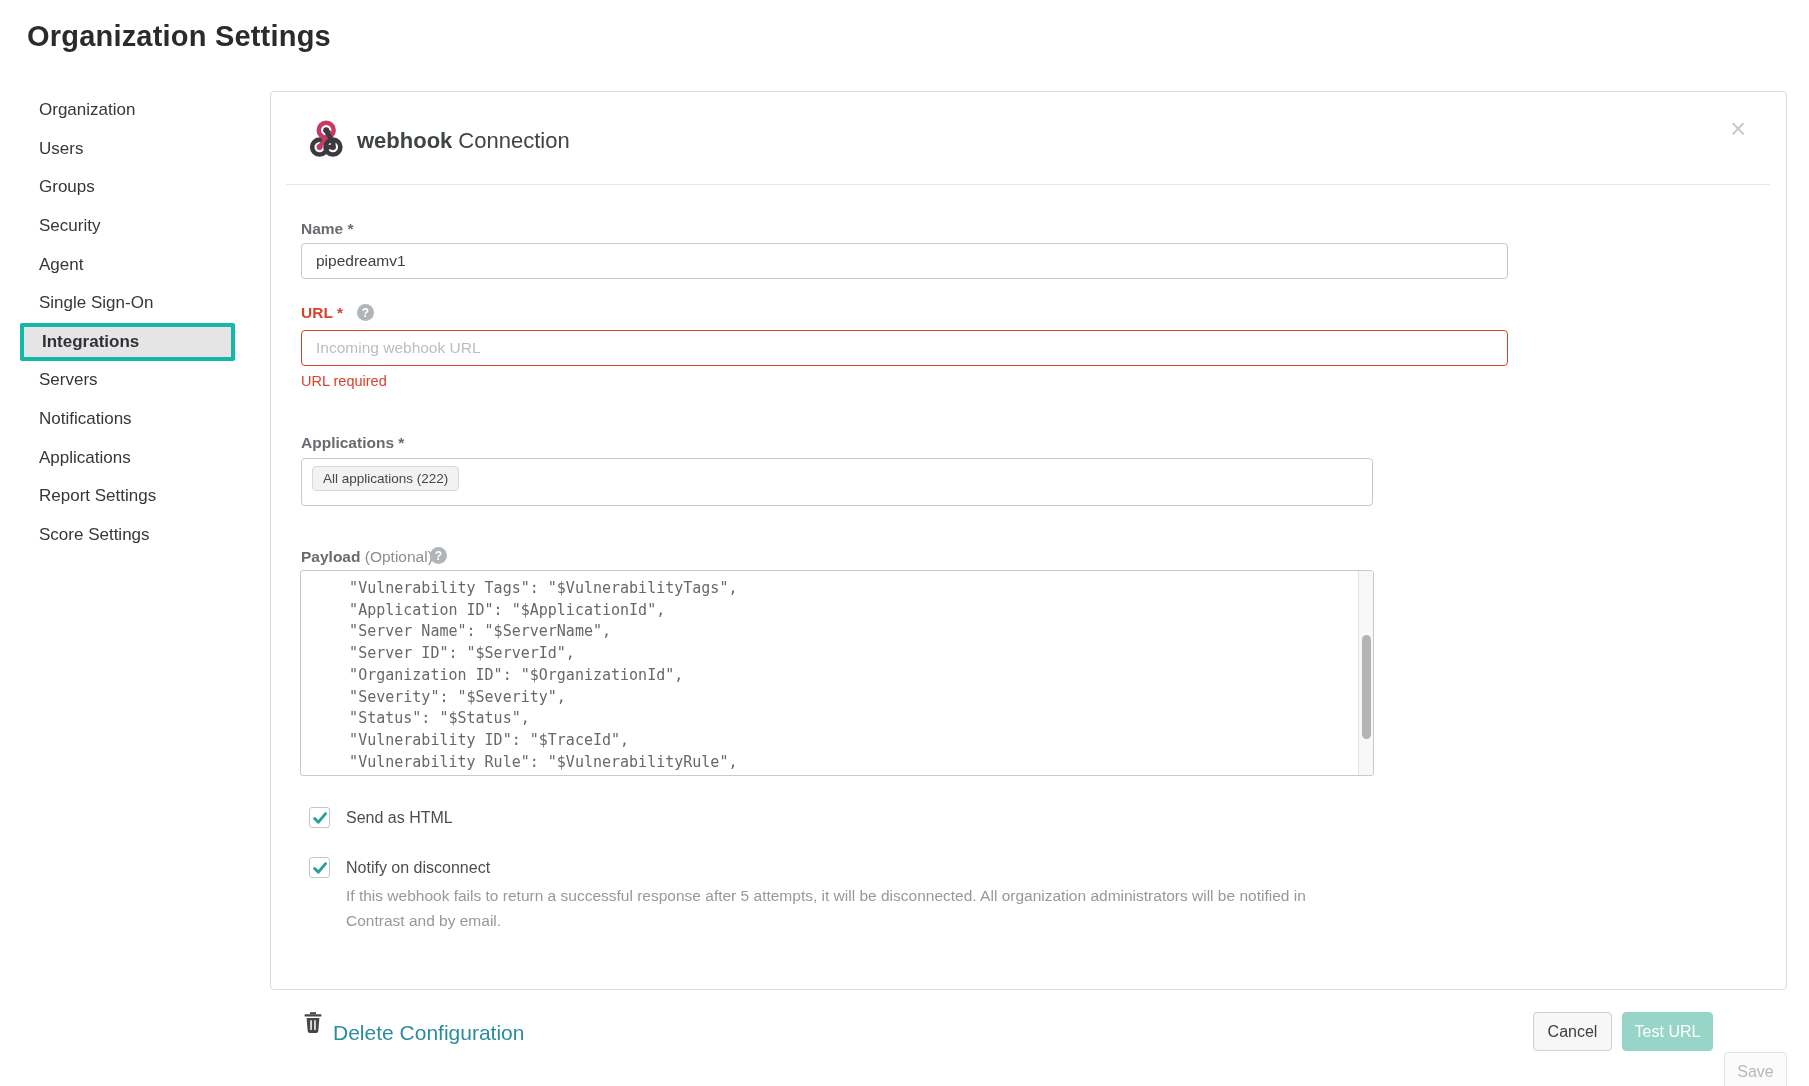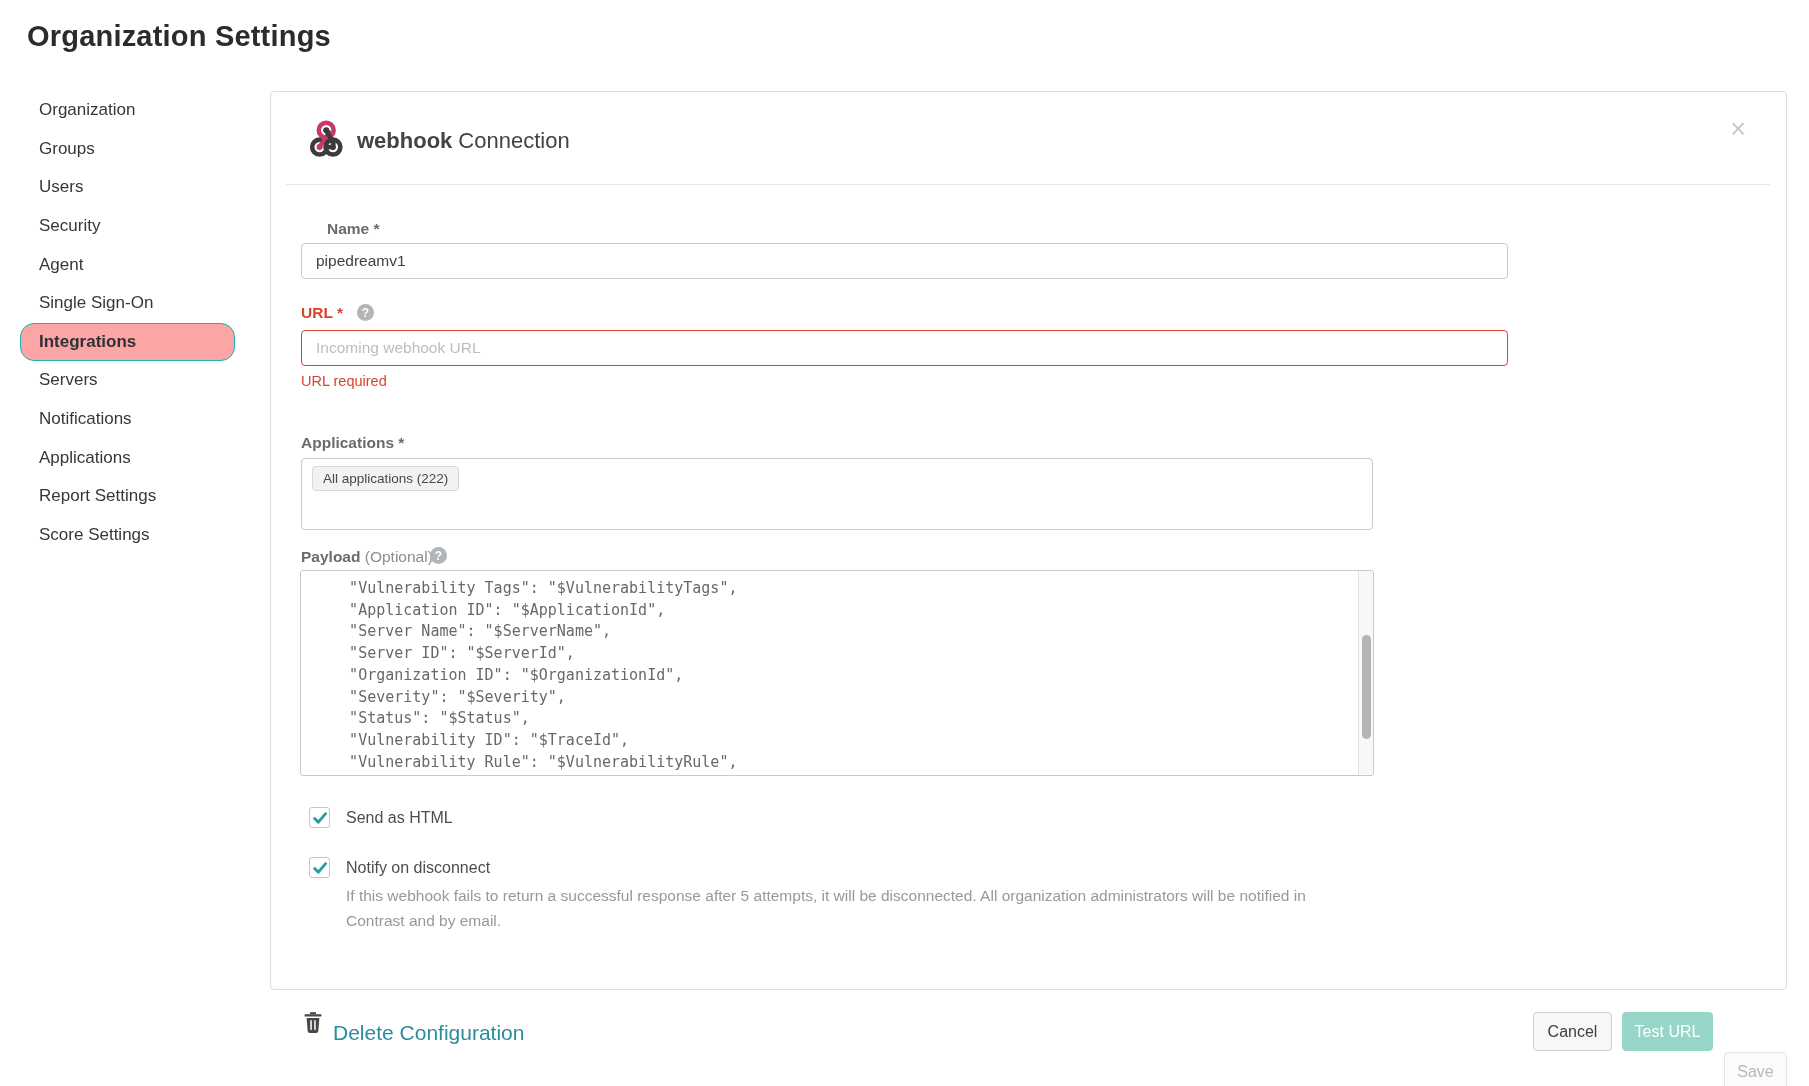--- a/index.html
+++ b/index.html
@@ -5,42 +5,42 @@
   * { margin:0; padding:0; box-sizing:border-box; }
   html,body { background:#ffffff; }
   body { font-family:"Liberation Sans", sans-serif; color:#3f4245; }
   .stage { position:relative; width:1809px; height:1086px; background:#fff; overflow:hidden; }
 
   .page-title { position:absolute; left:27px; top:20px; font-size:29px; font-weight:700; color:#2b2b2b; letter-spacing:.2px; }
 
   
   .sidebar { position:absolute; left:20px; top:91px; width:215px; }
   .side-item { height:38.6px; display:flex; align-items:center; padding-left:18px; font-size:17px; color:#33383c; cursor:pointer; border:1px solid transparent; }
-  .side-item.active { border:1px solid #14b8a6; border-radius:14px; background:#fca5a5; font-weight:700; color:#2e3236; }
+  .side-item.active { border:4px solid #14b8a6; border-radius:2px; background:#e5e5e5; font-weight:700; color:#2e3236; }
 
   
   .card { position:absolute; left:270px; top:91px; width:1517px; height:899px; background:#fff; border:1px solid #dcdcdc; border-radius:4px; }
   .card-header { position:absolute; left:0; top:0; width:100%; height:92px; }
   .webhook-logo { position:absolute; left:34px; top:26px; width:42px; height:42px; }
   .panel-title { position:absolute; left:86px; top:36px; font-size:22px; color:#3f4447; white-space:nowrap; }
   .panel-title .b { font-weight:700; margin-right:6px; }
   .close-btn { position:absolute; right:40px; top:24px; font-size:27px; color:#c9c9c9; line-height:27px; cursor:pointer; font-weight:400; }
   .header-divider { position:absolute; left:15px; right:16px; top:92px; height:1px; background:#e8e8e8; }
 
   
   .fld-label { position:absolute; font-size:15.5px; font-weight:700; color:#686c70; }
   .txt-input { position:absolute; left:30px; width:1207px; height:36px; border:1px solid #c9c9c9; border-radius:4px; font-size:15.5px; color:#3f4245; padding:0 14px; font-family:"Liberation Sans", sans-serif; outline:none; background:#fff; }
   .txt-input.error { border:1.5px solid #d9432e; }
   .txt-input::placeholder { color:#b9bec2; }
   .red { color:#d9432e !important; }
   .err-msg { position:absolute; left:30px; font-size:14.5px; color:#d9432e; }
 
   .help-icon { position:absolute; width:17px; height:17px; border-radius:50%; background:#b1b5b8; color:#fff; font-size:12px; font-weight:700; display:flex; align-items:center; justify-content:center; cursor:pointer; }
 
-  .apps-box { position:absolute; left:30px; top:366px; width:1072px; height:72px; border:1px solid #c9c9c9; border-radius:4px; background:#fff; cursor:pointer; }
+  .apps-box { position:absolute; left:30px; top:366px; width:1072px; height:48px; border:1px solid #c9c9c9; border-radius:4px; background:#fff; cursor:pointer; }
   .app-tag { position:absolute; left:10px; top:7px; height:25px; padding:0 10px; display:flex; align-items:center; background:#f2f2f2; border:1px solid #d8d8d8; border-radius:4px; font-size:13.5px; color:#44484c; }
 
   .payload-box { position:absolute; left:29px; top:478px; width:1074px; height:206px; border:1px solid #c9c9c9; border-radius:3px; background:#fff; overflow:hidden; }
   .payload-text { position:absolute; left:12px; top:7px; right:24px; font-family:"DejaVu Sans Mono", monospace; font-size:15px; line-height:21.7px; color:#686868; white-space:pre; }
   .pl-scrollbar { position:absolute; top:0; right:0; width:15px; height:100%; background:#f8f8f8; border-left:1px solid #e4e4e4; }
   .pl-thumb { position:absolute; left:2.5px; top:64px; width:9px; height:104px; background:#b4b4b4; border-radius:5px; }
 
   .checkbox { position:absolute; left:38px; width:21px; height:21px; border:1px solid #c6c6c6; border-radius:3px; background:#fff; cursor:pointer; }
   .checkbox svg { position:absolute; left:1px; top:1px; }
   .cb-label { position:absolute; left:75px; font-size:16px; font-weight:400; color:#4a4e52; }
@@ -56,22 +56,22 @@
 </style>
 </head>
 <body>
 
 <div class="stage">
 
   <div class="page-title">Organization Settings</div>
 
   <nav class="sidebar">
     <div class="side-item">Organization</div>
+    <div class="side-item">Users</div>
     <div class="side-item">Groups</div>
-    <div class="side-item">Users</div>
     <div class="side-item">Security</div>
     <div class="side-item">Agent</div>
     <div class="side-item">Single Sign-On</div>
     <div class="side-item active">Integrations</div>
     <div class="side-item">Servers</div>
     <div class="side-item">Notifications</div>
     <div class="side-item">Applications</div>
     <div class="side-item">Report Settings</div>
     <div class="side-item">Score Settings</div>
   </nav>
@@ -92,21 +92,21 @@
         <circle cx="20.2" cy="11.6" r="2.9" fill="#3b3b3f"></circle>
         <circle cx="26.6" cy="27.7" r="2.9" fill="#3b3b3f"></circle>
       </svg>
       <div class="panel-title">
         <span class="b">webhook</span><span>Connection</span>
       </div>
       <div class="close-btn">×</div>
       <div class="header-divider"></div>
     </div>
 
-    <div class="fld-label" style="left:30px; top:128px;margin-left:26px;">Name *</div>
+    <div class="fld-label" style="left:30px; top:128px;">Name *</div>
     <input class="txt-input" style="top: 151px;" type="text" value="pipedreamv1">
 
     <div class="fld-label red" style="left:30px; top:212px;">URL *</div>
     <div class="help-icon" style="left:86px; top:212px;">?</div>
     <input class="txt-input error" style="top: 238px;" type="text" placeholder="Incoming webhook URL">
     <div class="err-msg" style="top:281px;">URL required</div>
 
     <div class="fld-label" style="left:30px; top:342px;">Applications *</div>
     <div class="apps-box">
       <div class="app-tag">All applications (222)</div>

